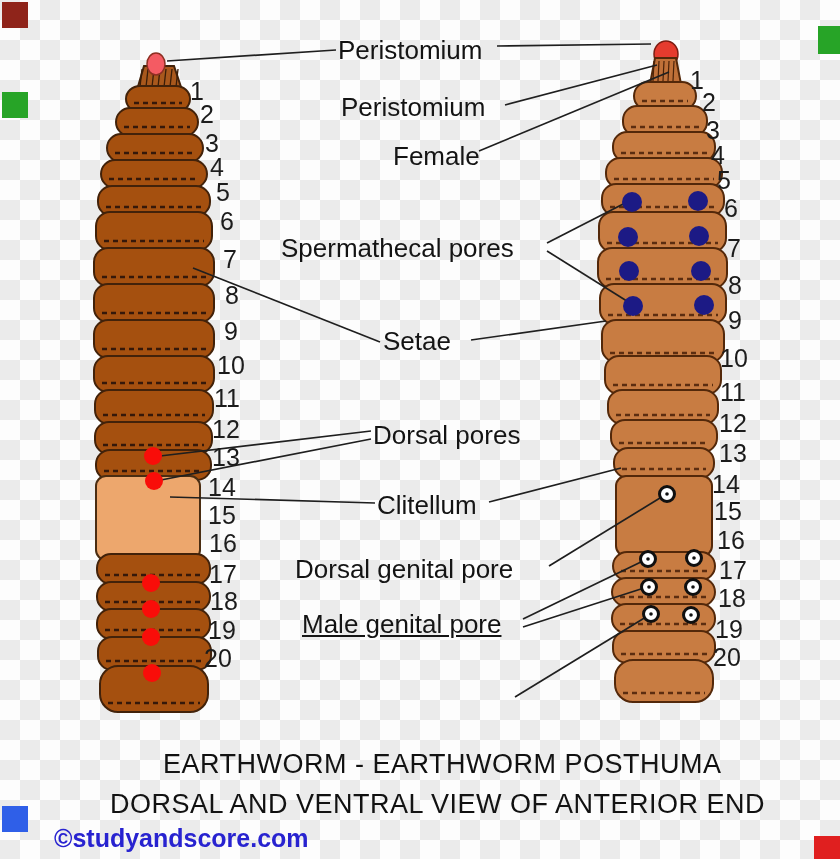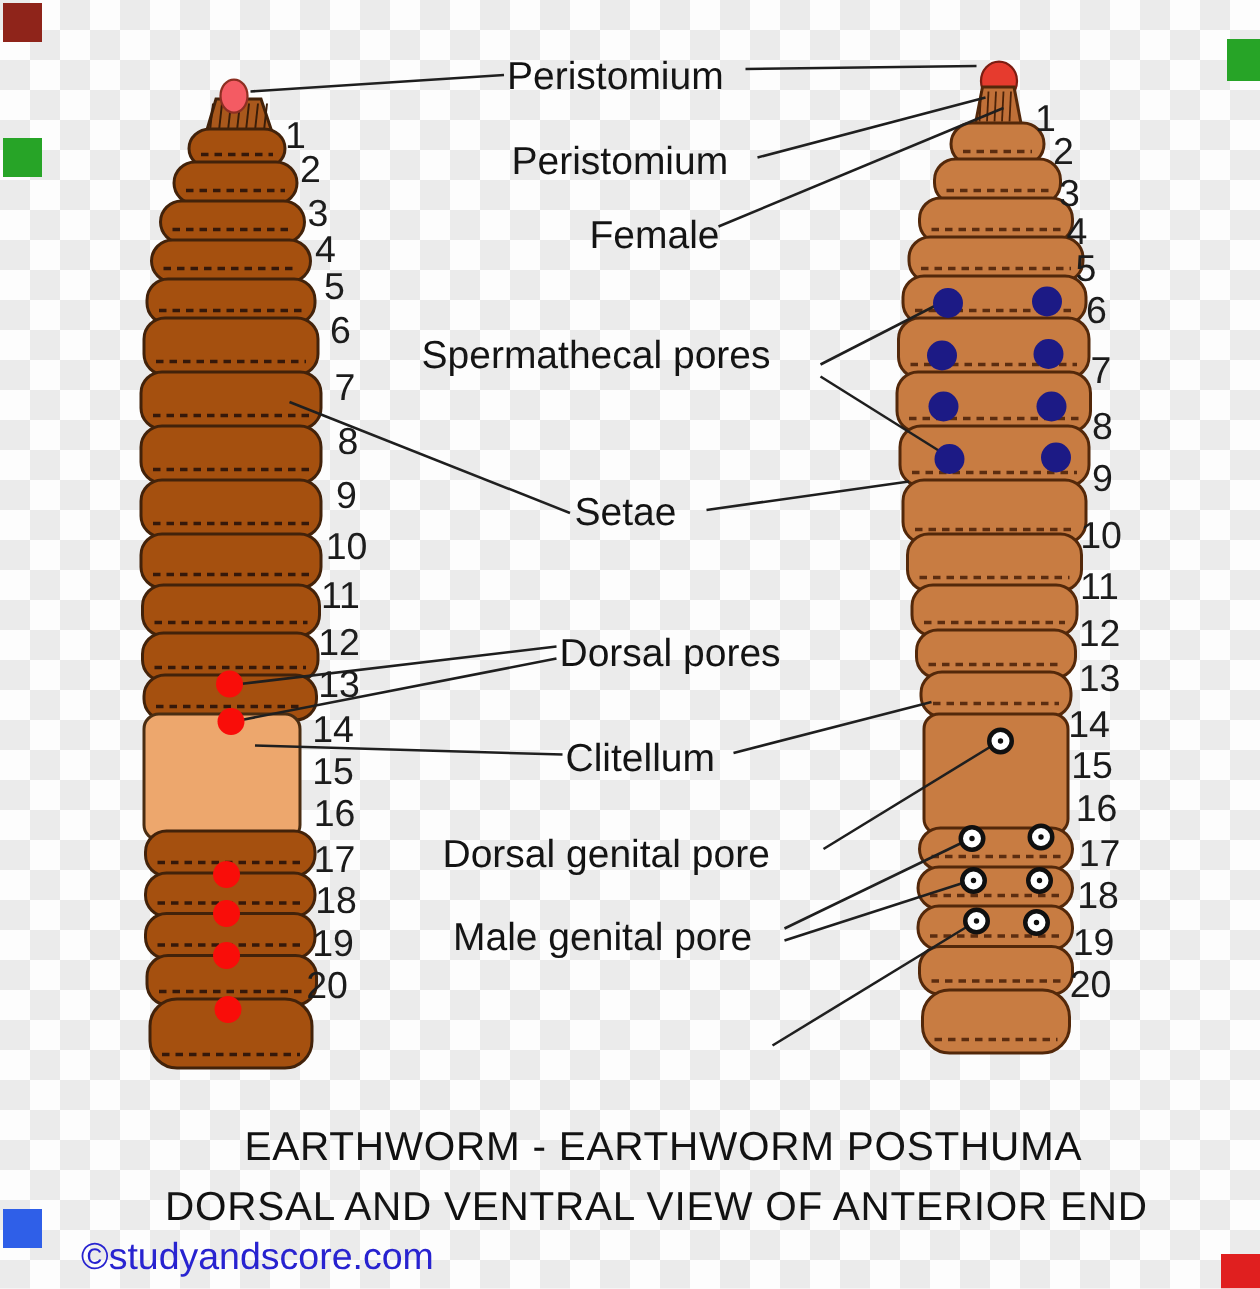--- a/index.html
+++ b/index.html
@@ -7,21 +7,21 @@
     position:relative;width:840px;height:859px;overflow:hidden;
     background-color:#fdfdfd;
     background-image:repeating-conic-gradient(#fdfdfd 0% 25%, #ebebeb 0% 50%);
     background-size:40px 40px;
     font-family:"Liberation Sans", sans-serif;
     color:#161616;
   }
   .lbl{position:absolute;font-size:26px;line-height:28px;white-space:nowrap;color:#141414;}
   .segnum{position:absolute;font-size:25px;line-height:25px;color:#1c1c1c;transform:translate(-50%,-50%);}
   .title-line{position:absolute;font-size:27px;line-height:30px;white-space:nowrap;color:#121212;letter-spacing:.5px;}
-  .watermark{position:absolute;font-size:25px;font-weight:normal;color:#2823d0;white-space:nowrap;}
+  .watermark{position:absolute;font-size:25px;font-weight:bold;color:#2823d0;white-space:nowrap;}
   .marker{position:absolute;}
   svg{position:absolute;left:0;top:0;}
 </style>
 </head>
 <body>
 
 <div id="stage">
 
   <svg id="worms" width="840" height="859" viewBox="0 0 840 859">
       <ellipse cx="666" cy="54" rx="12" ry="13" fill="#e63b2e" stroke="#7c1d12" stroke-width="1.5"></ellipse>
@@ -156,26 +156,26 @@
       <circle cx="693" cy="587" r="1.8" fill="#101010"></circle>
       <circle cx="651" cy="614" r="7.5" fill="#ffffff" stroke="#101010" stroke-width="3"></circle>
       <circle cx="651" cy="614" r="1.8" fill="#101010"></circle>
       <circle cx="691" cy="615" r="7.5" fill="#ffffff" stroke="#101010" stroke-width="3"></circle>
       <circle cx="691" cy="615" r="1.8" fill="#101010"></circle>
     </svg>
 
   <div class="lbl" style="left:338px;top:36px;">Peristomium</div>
   <div class="lbl" style="left:341px;top:93px;">Peristomium</div>
   <div class="lbl" style="left:393px;top:142px;">Female</div>
-  <div class="lbl" style="left:281px;top:222px;">Spermathecal pores</div>
+  <div class="lbl" style="left:281px;top:234px;">Spermathecal pores</div>
   <div class="lbl" style="left:383px;top:327px;">Setae</div>
   <div class="lbl" style="left:373px;top:421px;">Dorsal pores</div>
   <div class="lbl" style="left:377px;top:491px;">Clitellum</div>
   <div class="lbl" style="left:295px;top:555px;">Dorsal genital pore</div>
-  <div class="lbl" style="left:302px;top:610px;">Male genital pore</div>
+  <div class="lbl" style="left:302px;top:610px;text-decoration:underline;">Male genital pore</div>
 
   <div id="left-nums">
       <div class="segnum" style="left: 197px; top: 91px;">1</div>
       <div class="segnum" style="left: 207px; top: 114px;">2</div>
       <div class="segnum" style="left: 212px; top: 143px;">3</div>
       <div class="segnum" style="left: 217px; top: 167px;">4</div>
       <div class="segnum" style="left: 223px; top: 192px;">5</div>
       <div class="segnum" style="left: 227px; top: 221px;">6</div>
       <div class="segnum" style="left: 230px; top: 259px;">7</div>
       <div class="segnum" style="left: 232px; top: 295px;">8</div>

